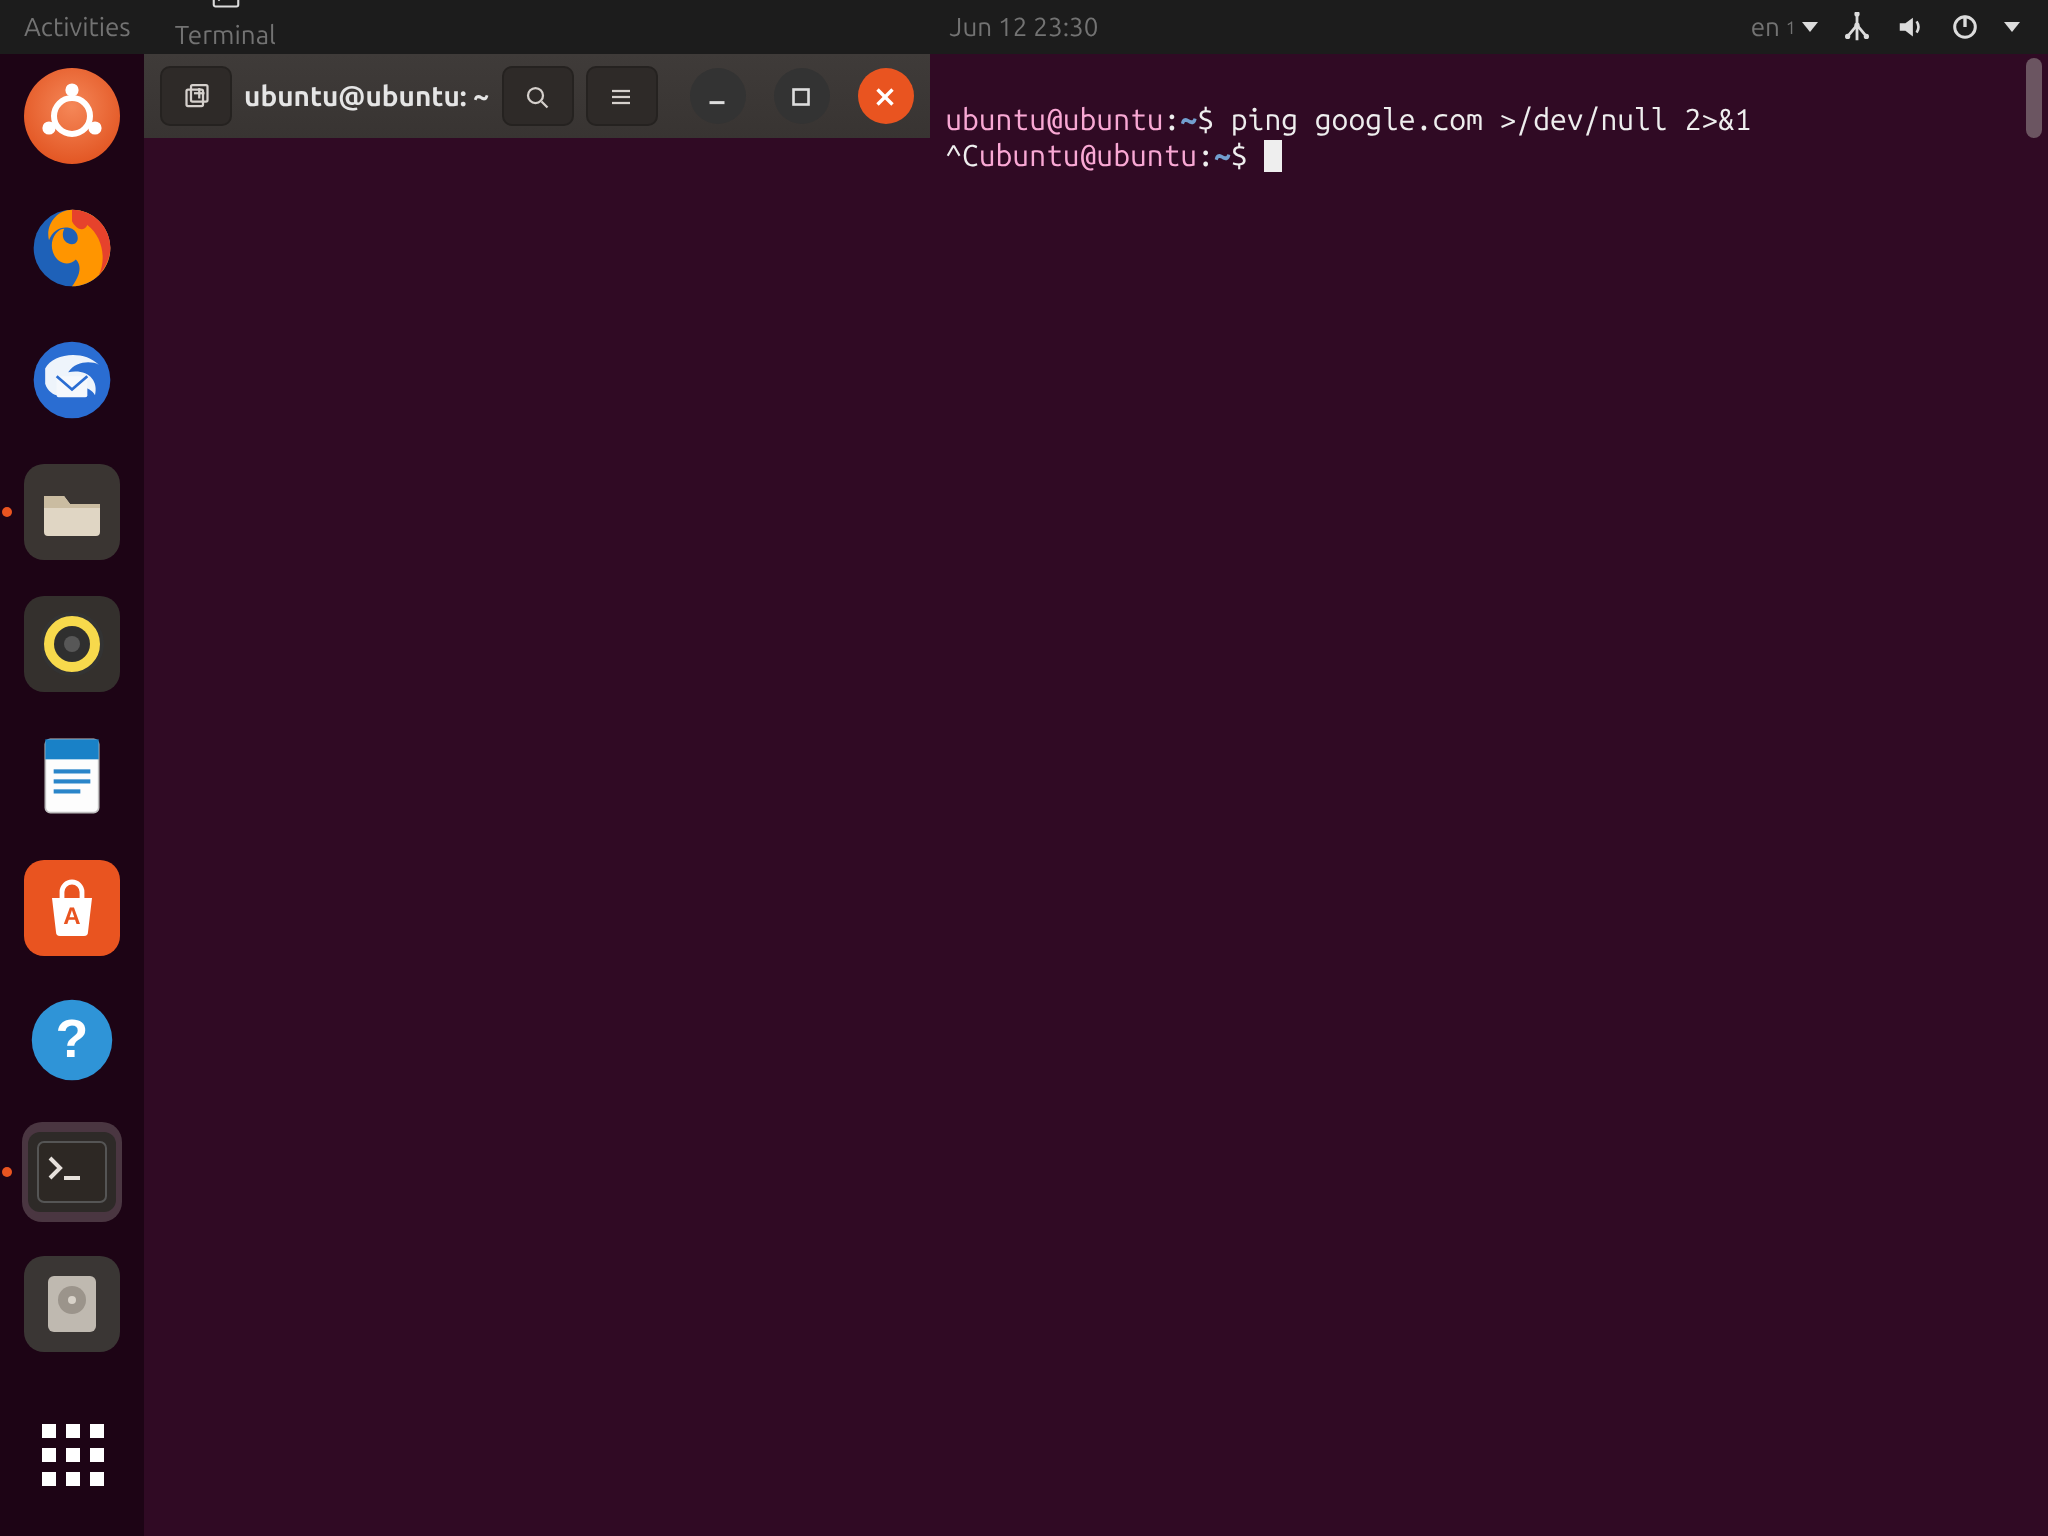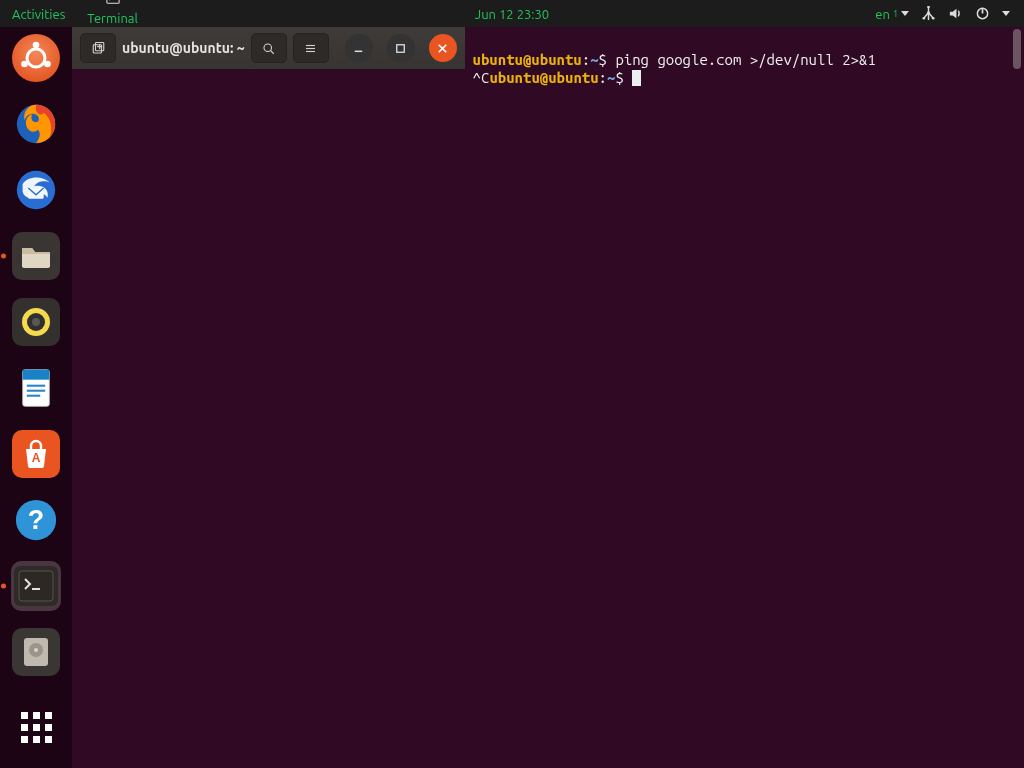--- a/index.html
+++ b/index.html
@@ -9,21 +9,21 @@
     font-family: "Ubuntu", "Segoe UI", sans-serif;
     background: #2c001e;
     overflow: hidden;
     position: relative;
   }
 
   
   .topbar {
     height: 27px;
     background: #1c1c1c;
-    color: #22c55e;
+    color: #737373;
     display: flex;
     align-items: center;
     font-size: 13px;
     position: relative;
   }
   .topbar .activities { padding: 0 12px; cursor: pointer; }
   .topbar .appmenu { display:flex; align-items:center; gap:6px; padding:0 10px; cursor:pointer;flex-direction:column; }
   .topbar .appmenu svg { width:14px; height:14px; }
   .topbar .clock {
     position: absolute; left: 50%; transform: translateX(-50%);
@@ -112,21 +112,21 @@
   .term-body {
     flex:1;
     padding:6px 8px;
     font-family: "Ubuntu Mono","DejaVu Sans Mono",monospace;
     font-size:15px;
     line-height:18px;
     color:#eee;
     white-space:pre;
     position:relative;
   }
-  .term-body .ps-user{color:#eab308;font-weight:bold;}
+  .term-body .ps-user{color:#f9a8d4;font-weight:normal;}
   .term-body .ps-path{color:#729fcf;font-weight:bold;}
   .term-body .ps-sep{color:#eee;}
   .cursor-block{
     display:inline-block;width:9px;height:16px;background:#eee;vertical-align:text-bottom;
   }
   .scrollbar{
     position:absolute; right:3px; top:2px; width:8px; height:40px;
     background:#6b5561; border-radius:4px;
   }
 </style>

